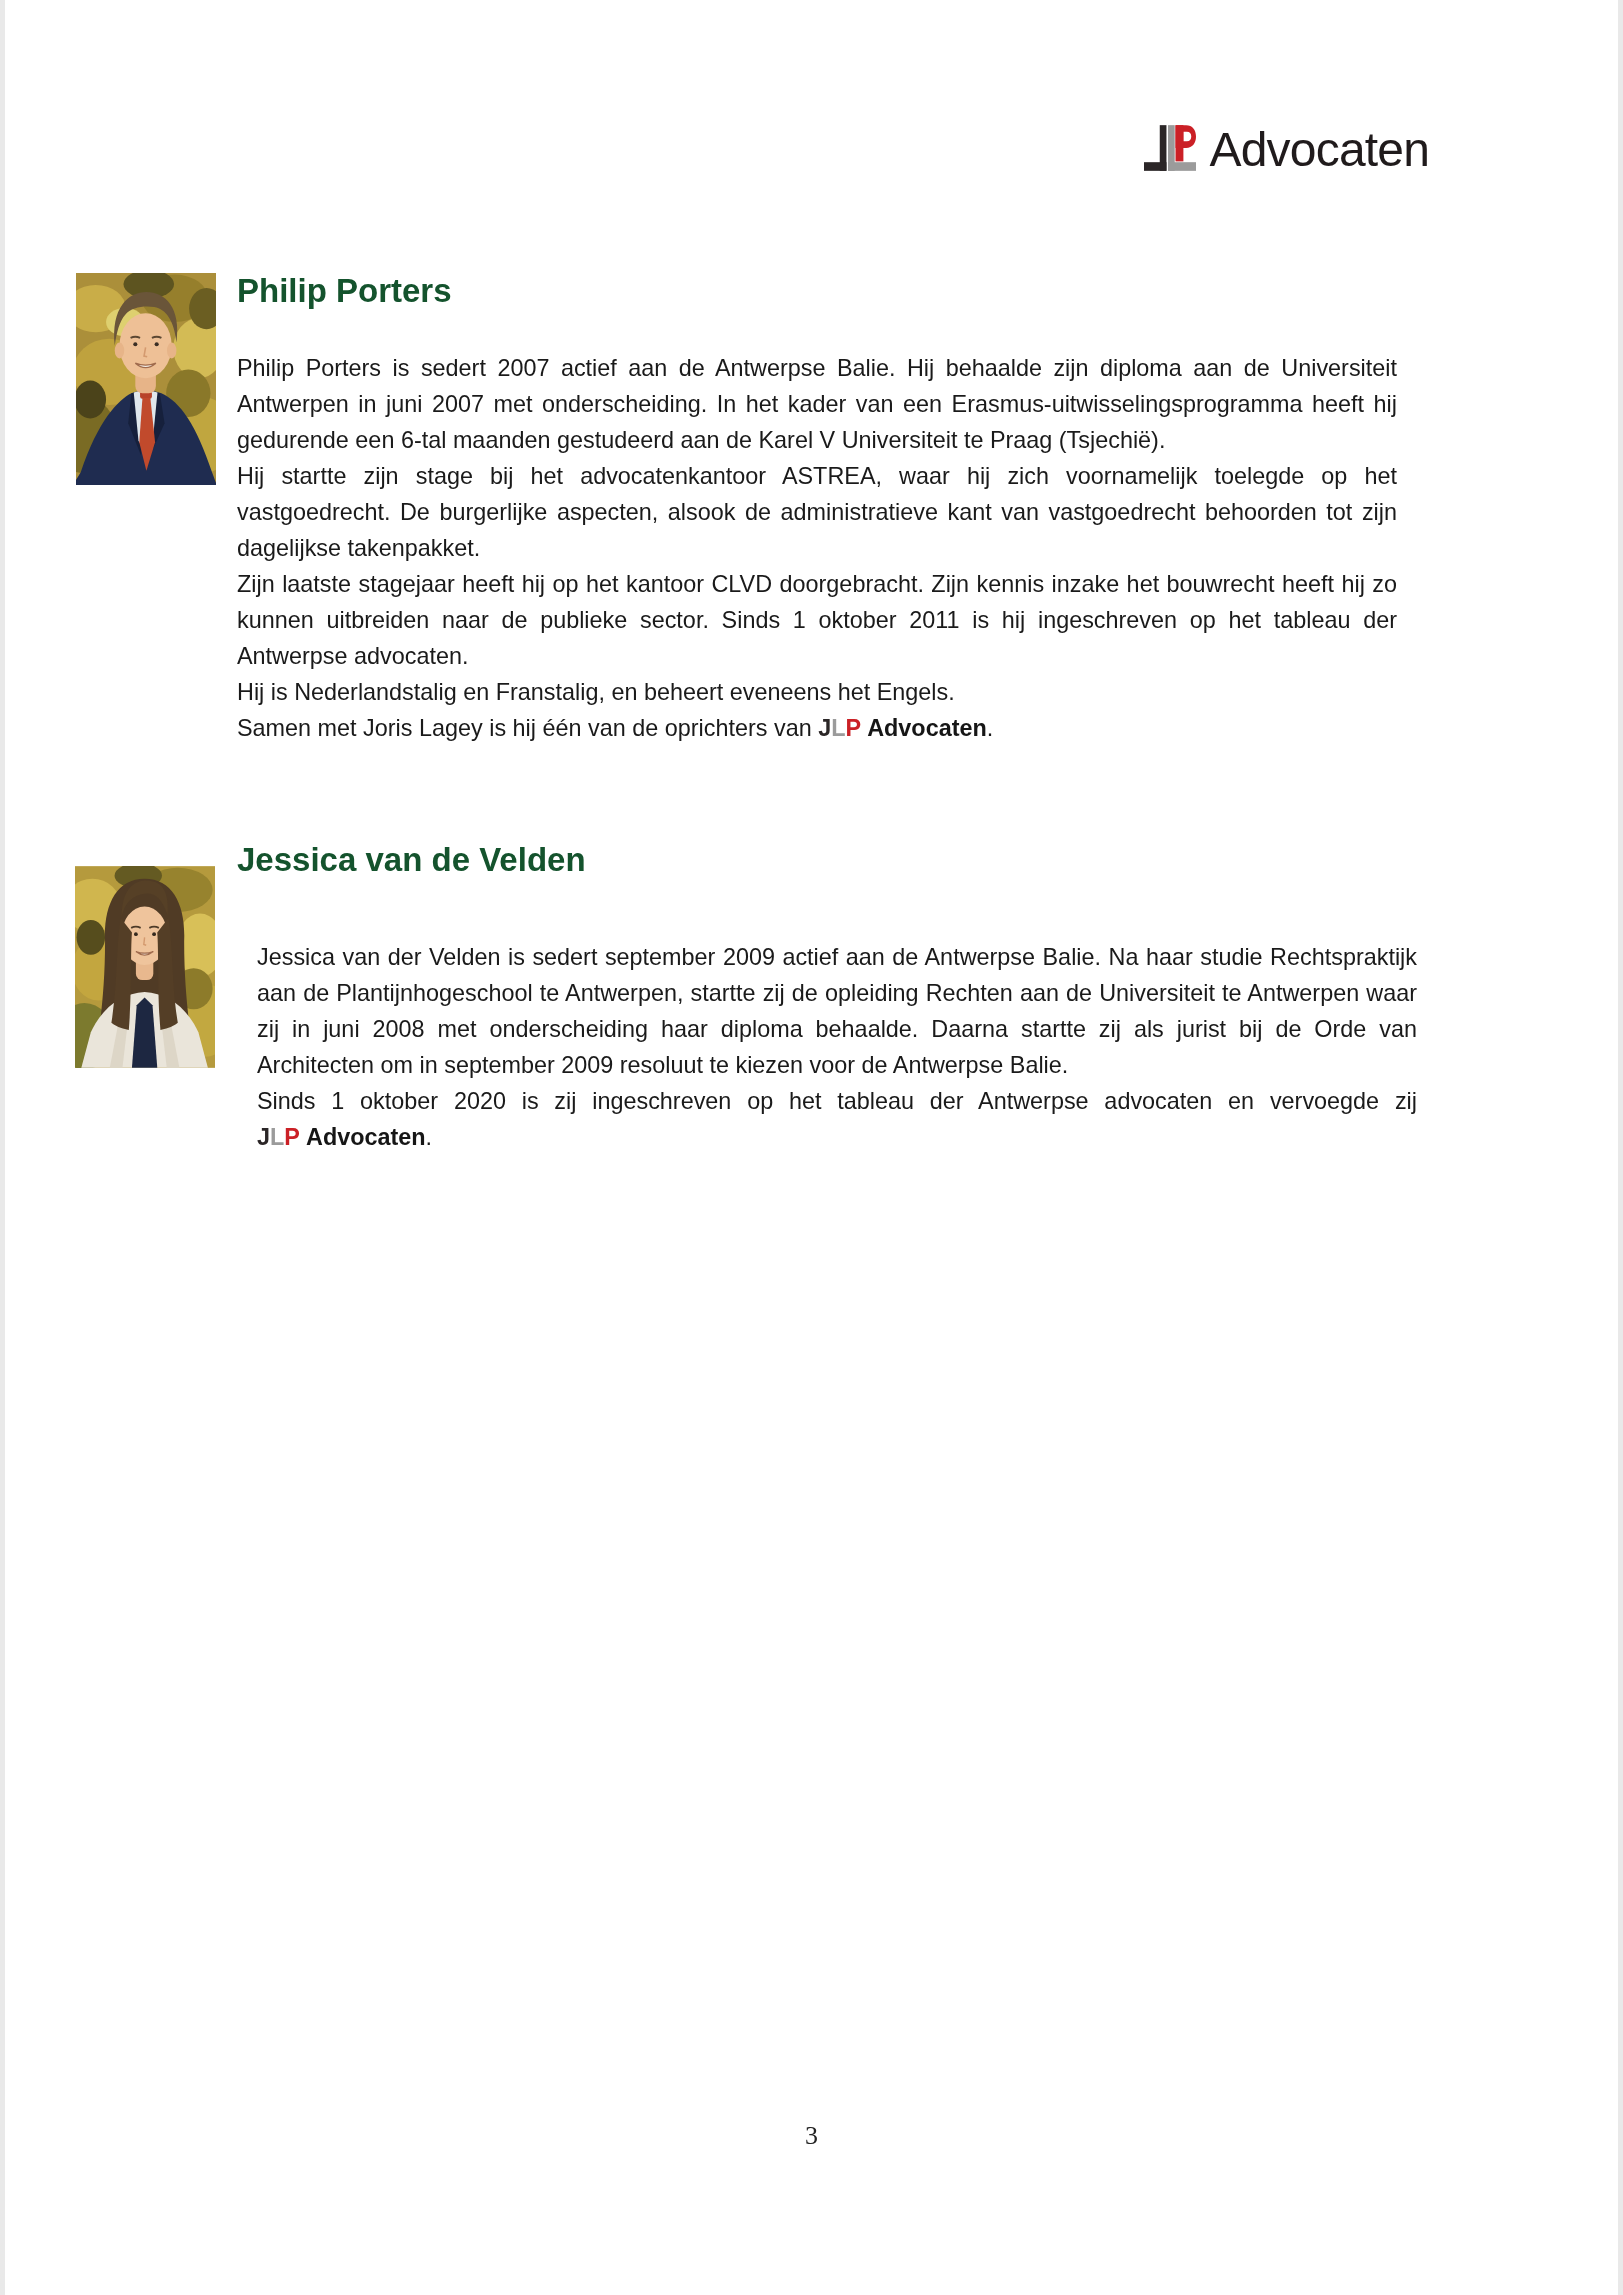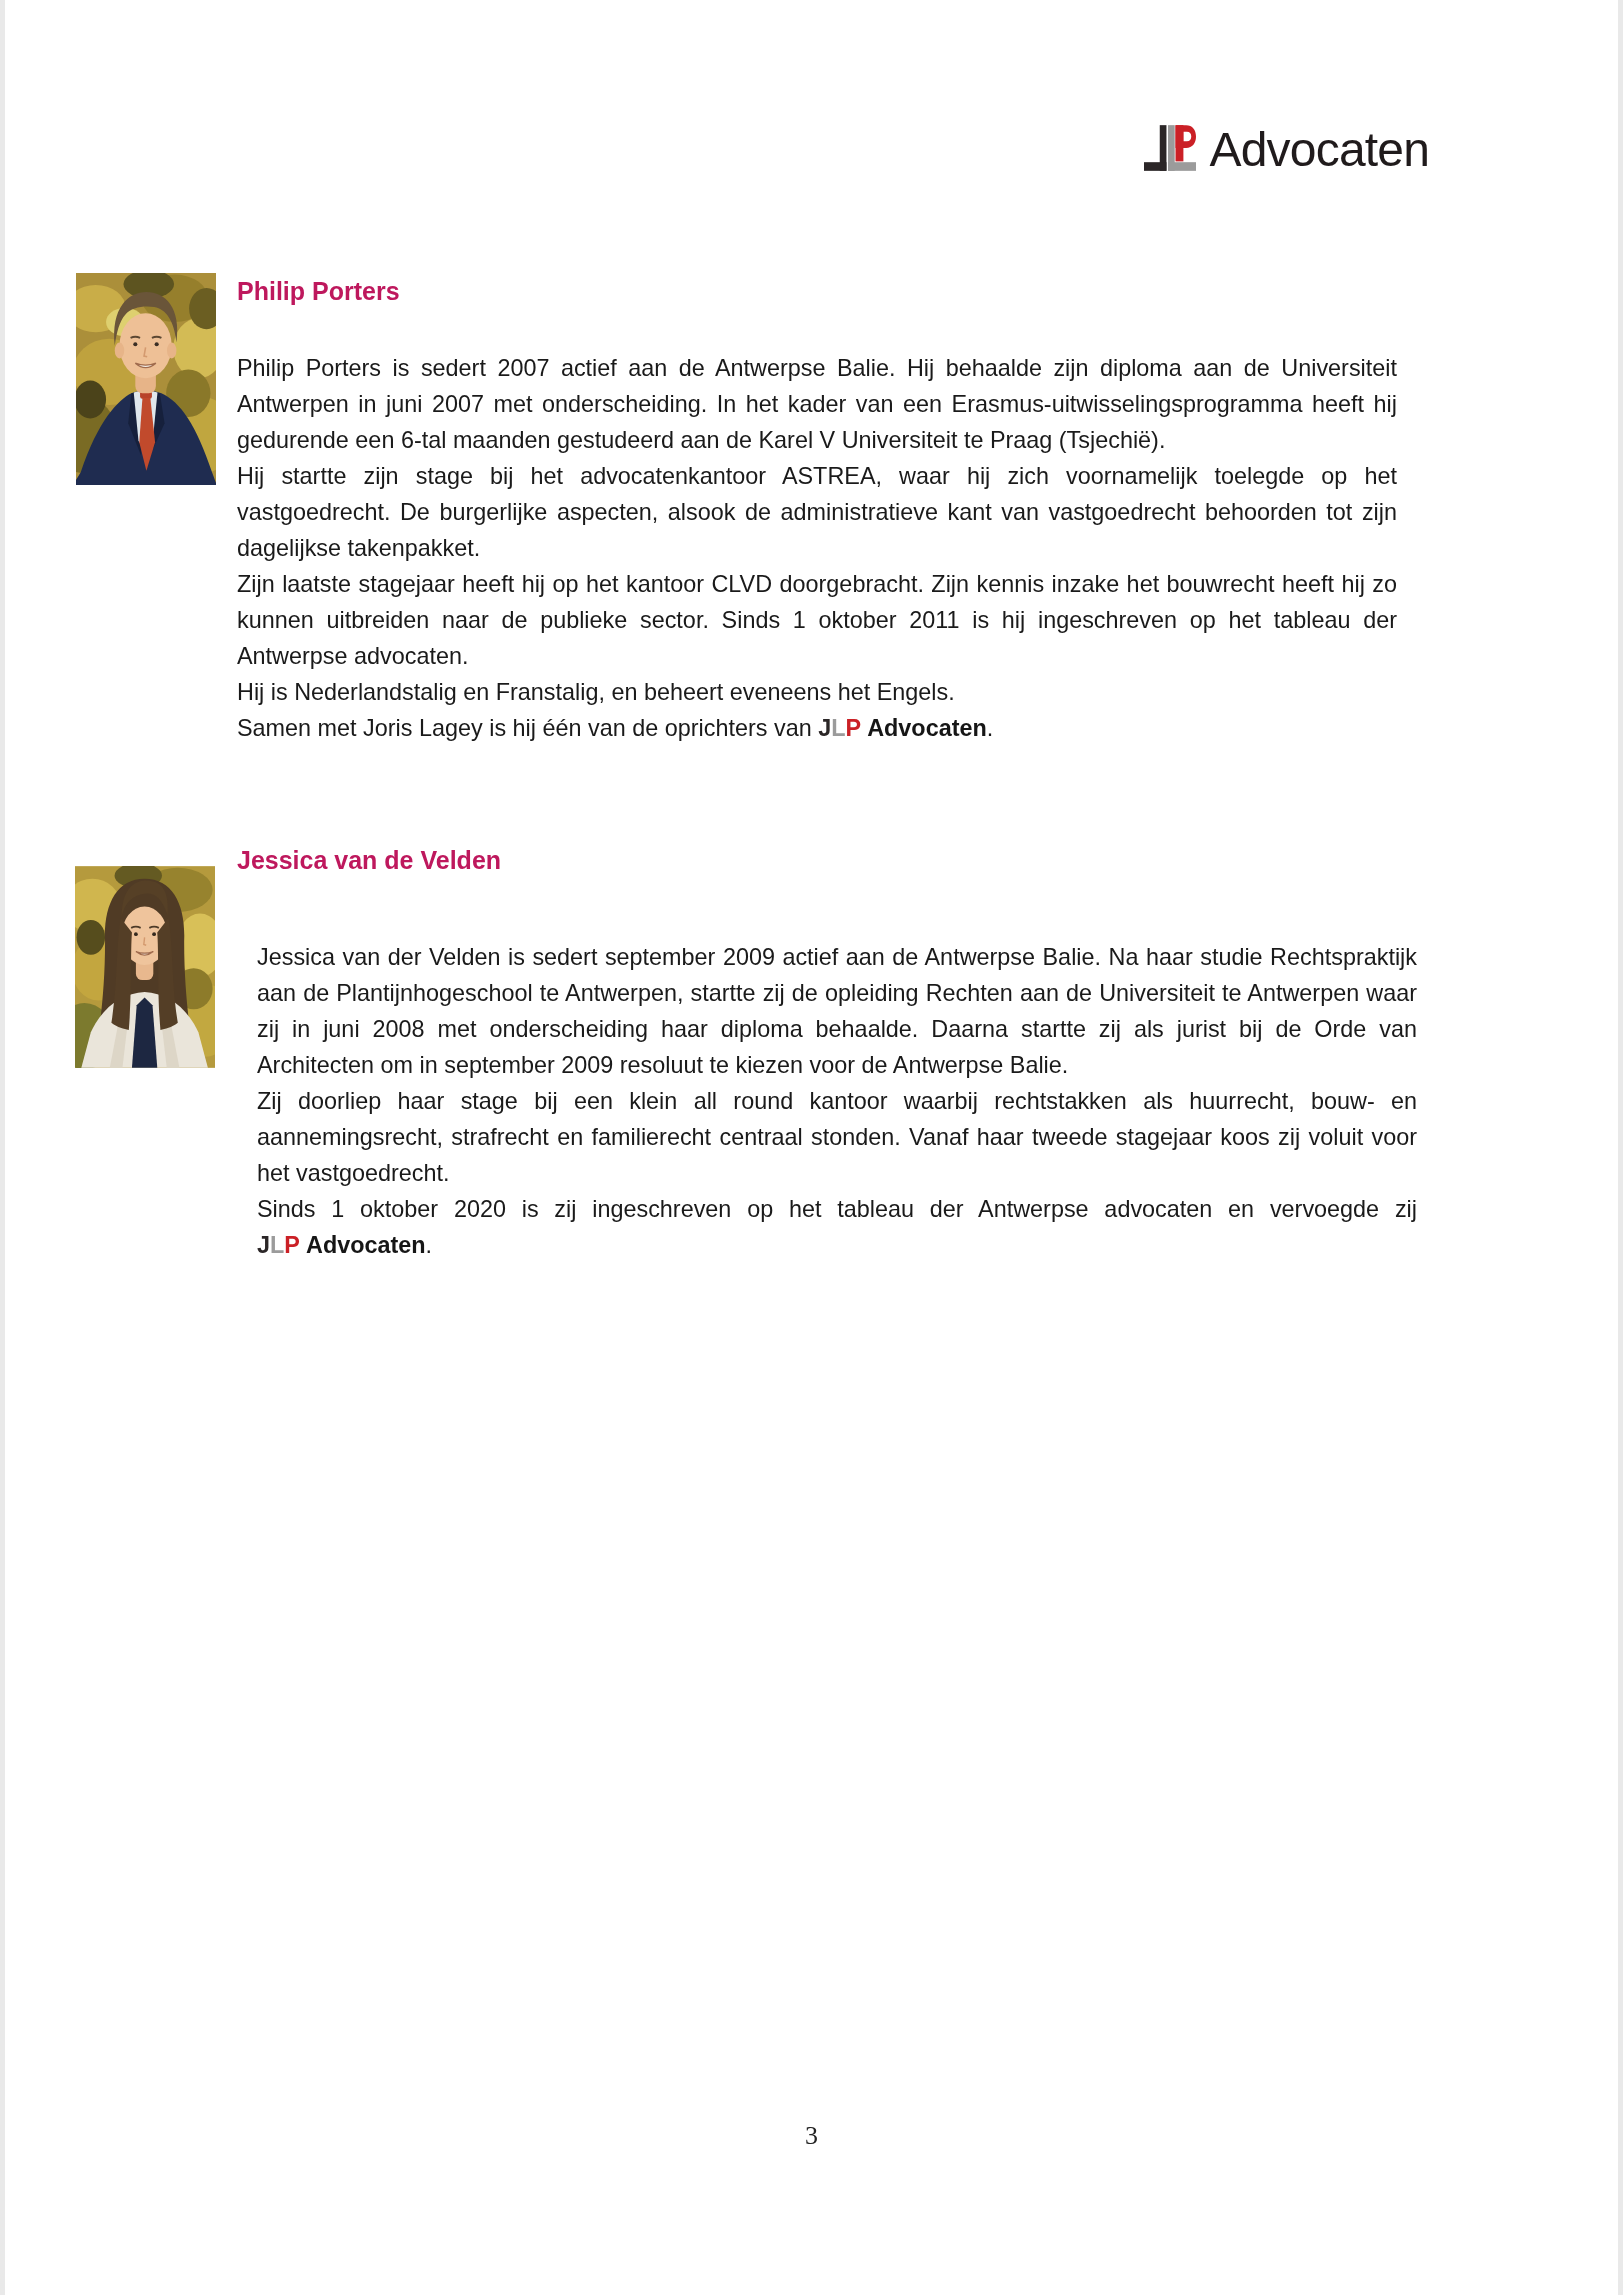--- a/index.html
+++ b/index.html
@@ -20,21 +20,21 @@
     color:#201b1c;letter-spacing:-0.8px;font-weight:400;white-space:nowrap;
   }
   
   .photo{position:absolute;display:block;}
   .photo svg{width:100%;height:100%;display:block;}
   .photo-philip{left:71px;top:273px;width:140px;height:212px;}
   .photo-jessica{left:70px;top:866px;width:140px;height:202px;}
   
   .profile-name{
     position:absolute;left:232px;
-    font-size:25px;font-weight:700;line-height:28.5px;color:#be185d;
+    font-size:33px;font-weight:700;line-height:28.5px;color:#14532d;
     margin:0;
   }
   .name-philip{top:277px;}
   .name-jessica{top:846px;}
   .bio{
     position:absolute;left:232px;width:1160px;
   }
   .bio-philip{top:350px;}
   .bio-jessica{top:939px;margin-left:20px;}
   .bio p{
@@ -156,20 +156,19 @@
       <path d="M94,78 Q100,75 106,78" stroke="#4d3a28" stroke-width="2.2" fill="none"></path>
       <path d="M88,90 L87,99 L90,100" stroke="#d49a6f" stroke-width="1.8" fill="none"></path>
       <path d="M77,108 Q88,117 99,108 Q88,112 77,108 Z" fill="#f4efe8" stroke="#a06b4d" stroke-width="1.5"></path>
     </svg>
   </div>
 
   <h2 class="profile-name name-jessica">Jessica van de Velden</h2>
 
   <div class="bio bio-jessica">
     <p>Jessica van der Velden is sedert september 2009 actief aan de Antwerpse Balie. Na haar studie Rechtspraktijk aan de Plantijnhogeschool te Antwerpen, startte zij de opleiding Rechten aan de Universiteit te Antwerpen waar zij in juni 2008 met onderscheiding haar diploma behaalde. Daarna startte zij als jurist bij de Orde van Architecten om in september 2009 resoluut te kiezen voor de Antwerpse Balie.</p>
-    <p>Zij doorliep haar stage bij een klein all round kantoor waarbij rechtstakken als huurrecht, bouw- en aannemingsrecht, strafrecht en familierecht centraal stonden. Vanaf haar tweede stagejaar koos zij voluit voor het vastgoedrecht.</p>
     <p><span>Sinds 1 oktober 2020 is zij ingeschreven op het tableau der Antwerpse advocaten en vervoegde zij </span><span class="bj" style="color: rgb(43, 38, 39);">J</span><span class="bl" style="color: rgb(155, 155, 155);">L</span><span class="bp" style="color: rgb(203, 32, 38);">P</span><span class="bn">Advocaten</span><span>.</span></p>
   </div>
 
   <div class="page-number">3</div>
 
 </div>
 
 
 </body></html>

